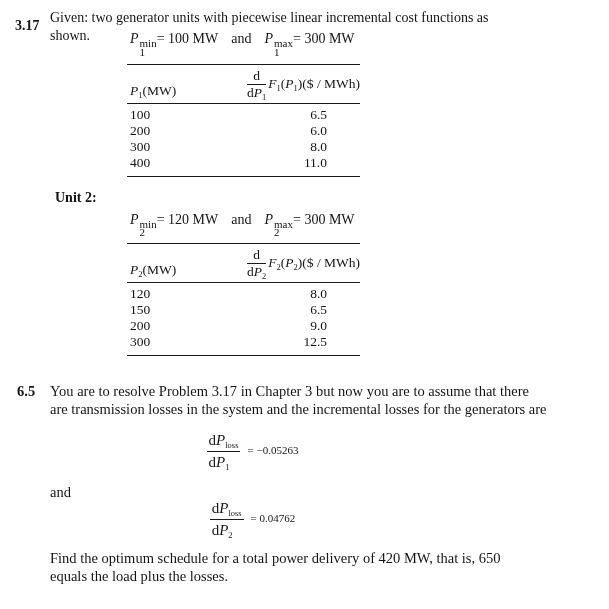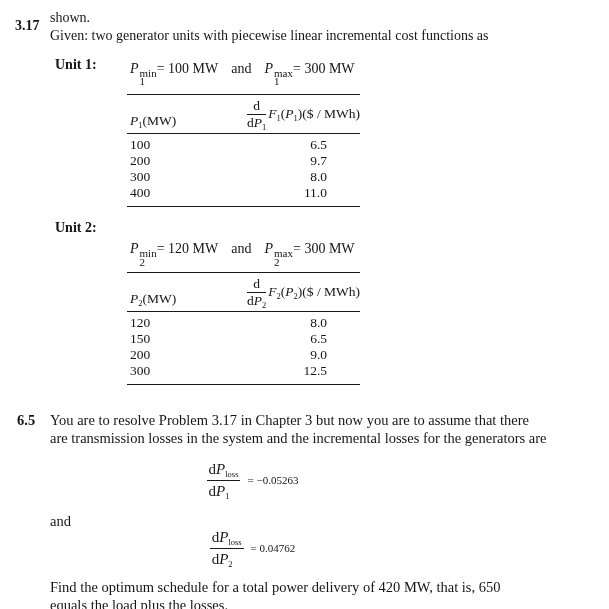--- a/index.html
+++ b/index.html
@@ -66,26 +66,25 @@
   .closing { margin-left: 50px; margin-top: 9px; }
 </style>
 </head>
 <body>
 
 <div class="page">
 
   <div class="prob-head">
     <span class="prob-num num-317">3.17</span>
     <span class="prob-body">
+      <span>Given: two generator units with piecewise linear incremental cost functions as</span>
       <span>shown.</span>
-      <span>Given: two generator units with piecewise linear incremental cost functions as</span>
     </span>
   </div>
 
-  <div class="unit-label">Unit 1:</div>
   <div class="constraint c1"><span class="pterm"><i>P</i><span class="stack">
           <span>min</span>
           <span>1</span>
         </span><span class="rhs">= 100 MW</span></span><span class="conj">and</span><span class="pterm"><i>P</i><span class="stack">
           <span>max</span>
           <span>1</span>
         </span><span class="rhs">= 300 MW</span></span></div>
 
   <div class="ctable t1">
     <div class="rule"></div>
@@ -94,21 +93,21 @@
       <span class="th-col2"><span class="hfrac"><span class="fnum">d</span><span class="fden"><span>d</span><i>P</i><sub>1</sub></span></span><i>F</i><sub>1</sub><span>(</span><i>P</i><sub>1</sub><span>)($ / MWh)</span></span>
     </div>
     <div class="rule"></div>
     <div class="tbody">
       <div class="trow">
           <span class="td-p">100</span>
           <span class="td-cost">6.5</span>
         </div>
       <div class="trow">
           <span class="td-p">200</span>
-          <span class="td-cost">9.7</span>
+          <span class="td-cost">6.0</span>
         </div>
       <div class="trow">
           <span class="td-p">300</span>
           <span class="td-cost">8.0</span>
         </div>
       <div class="trow">
           <span class="td-p">400</span>
           <span class="td-cost">11.0</span>
         </div>
     </div>

